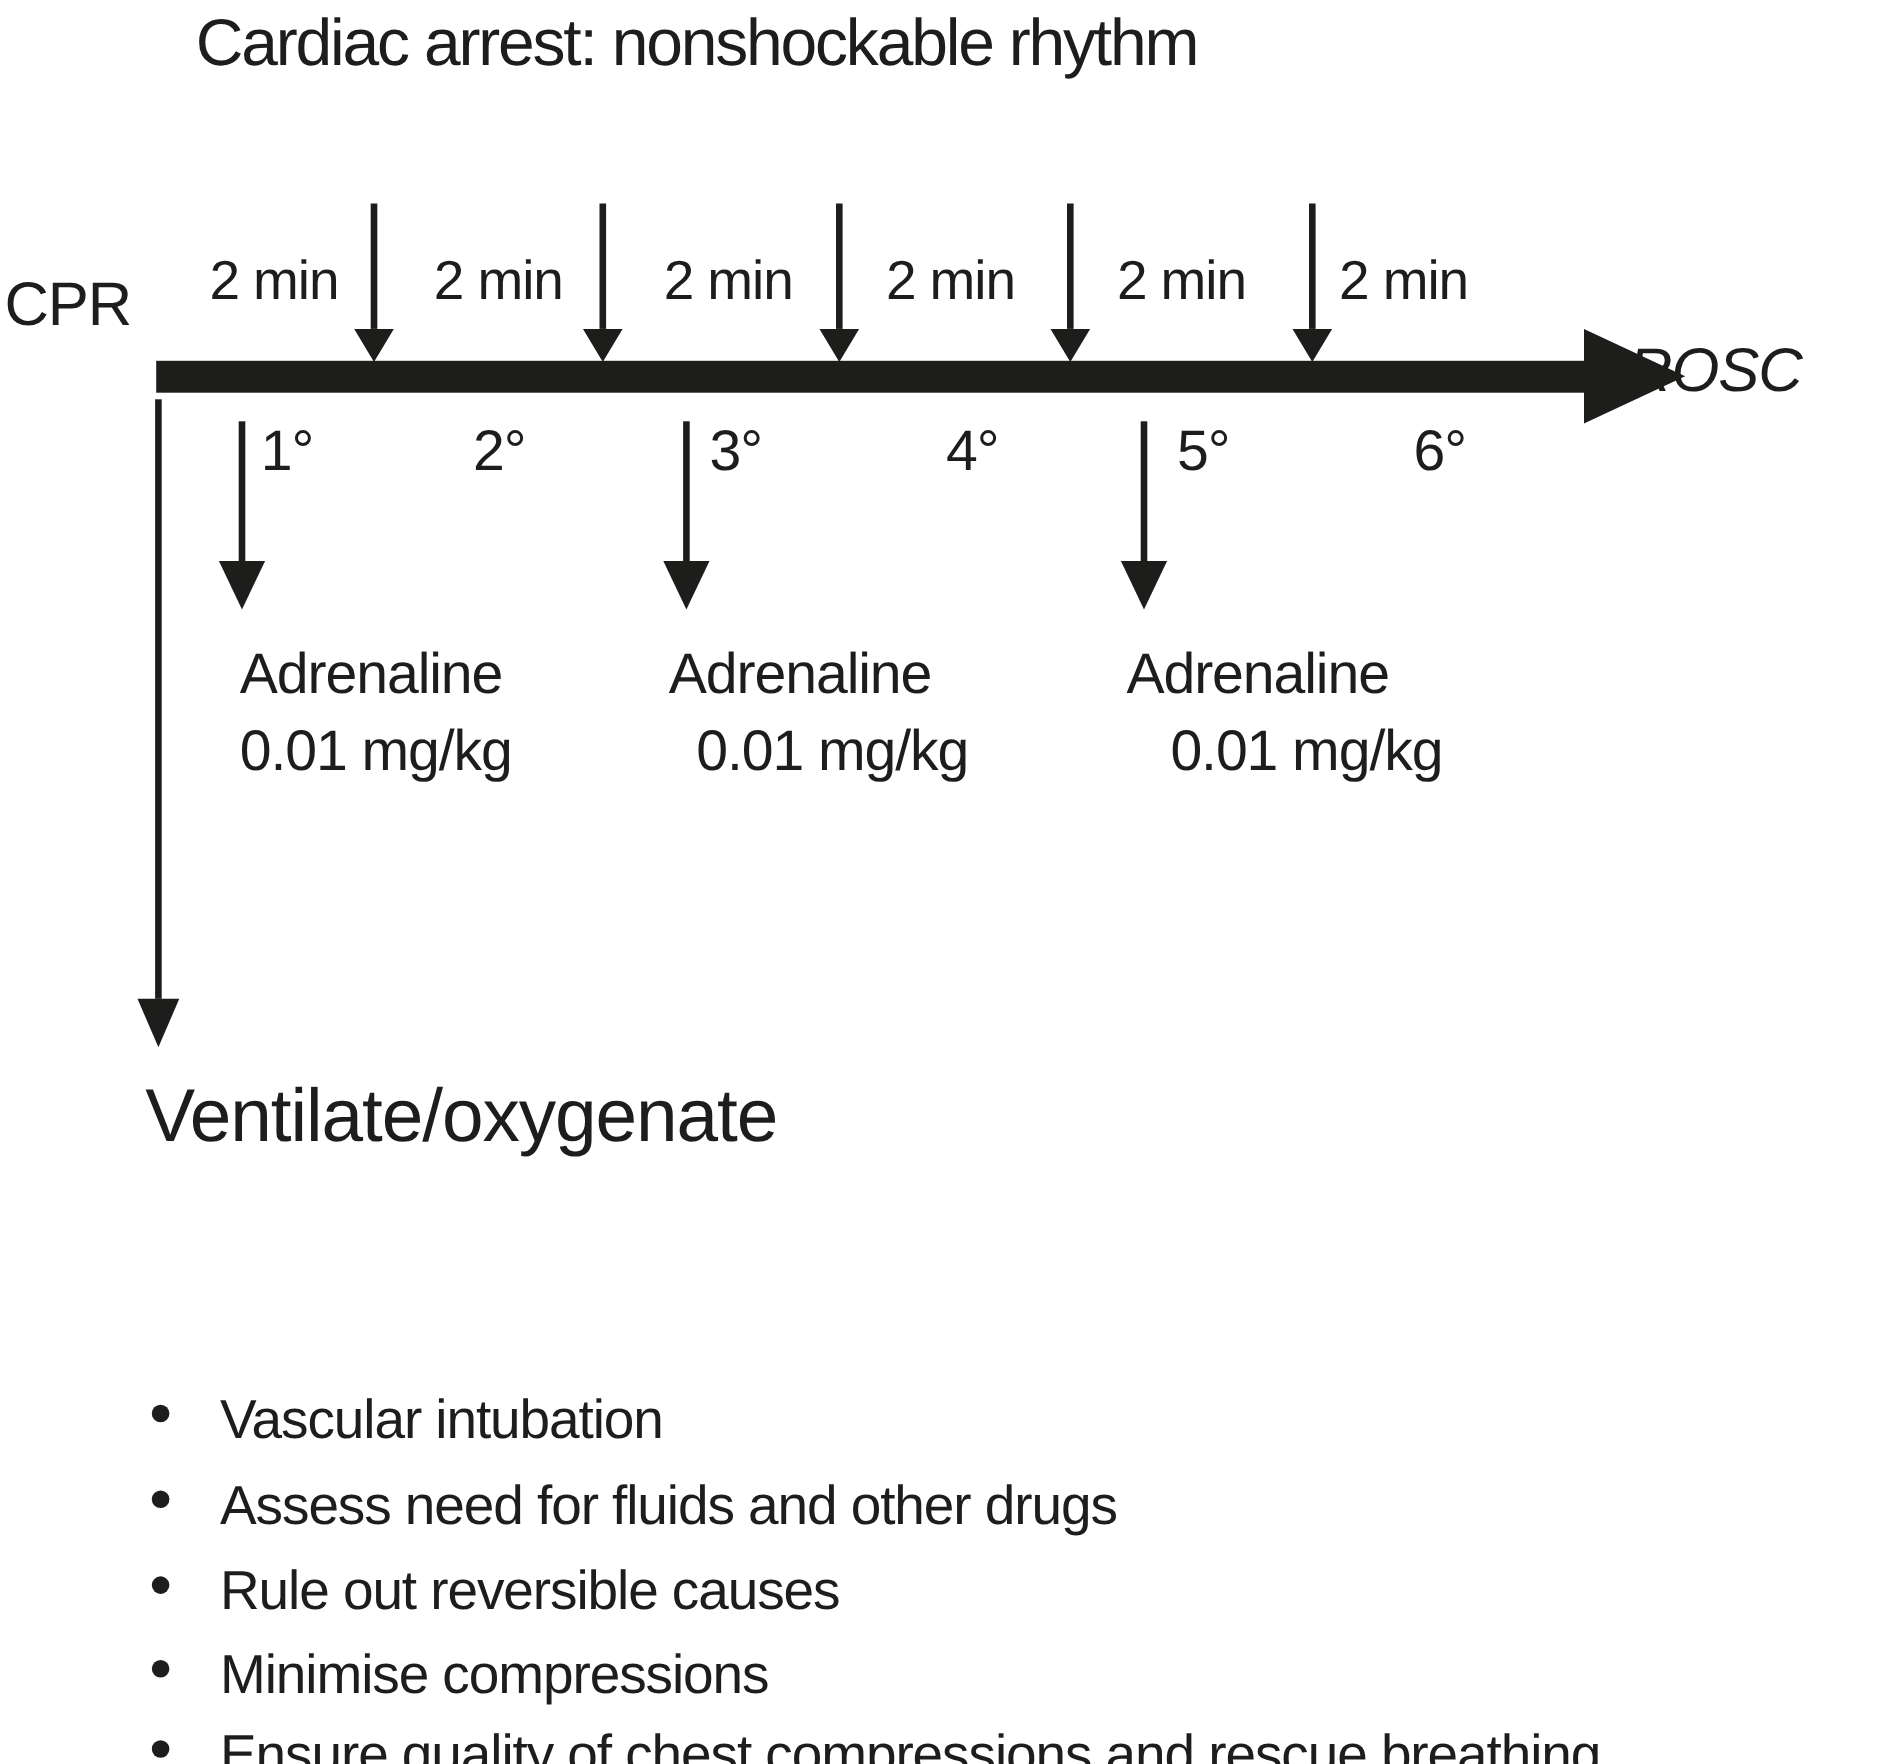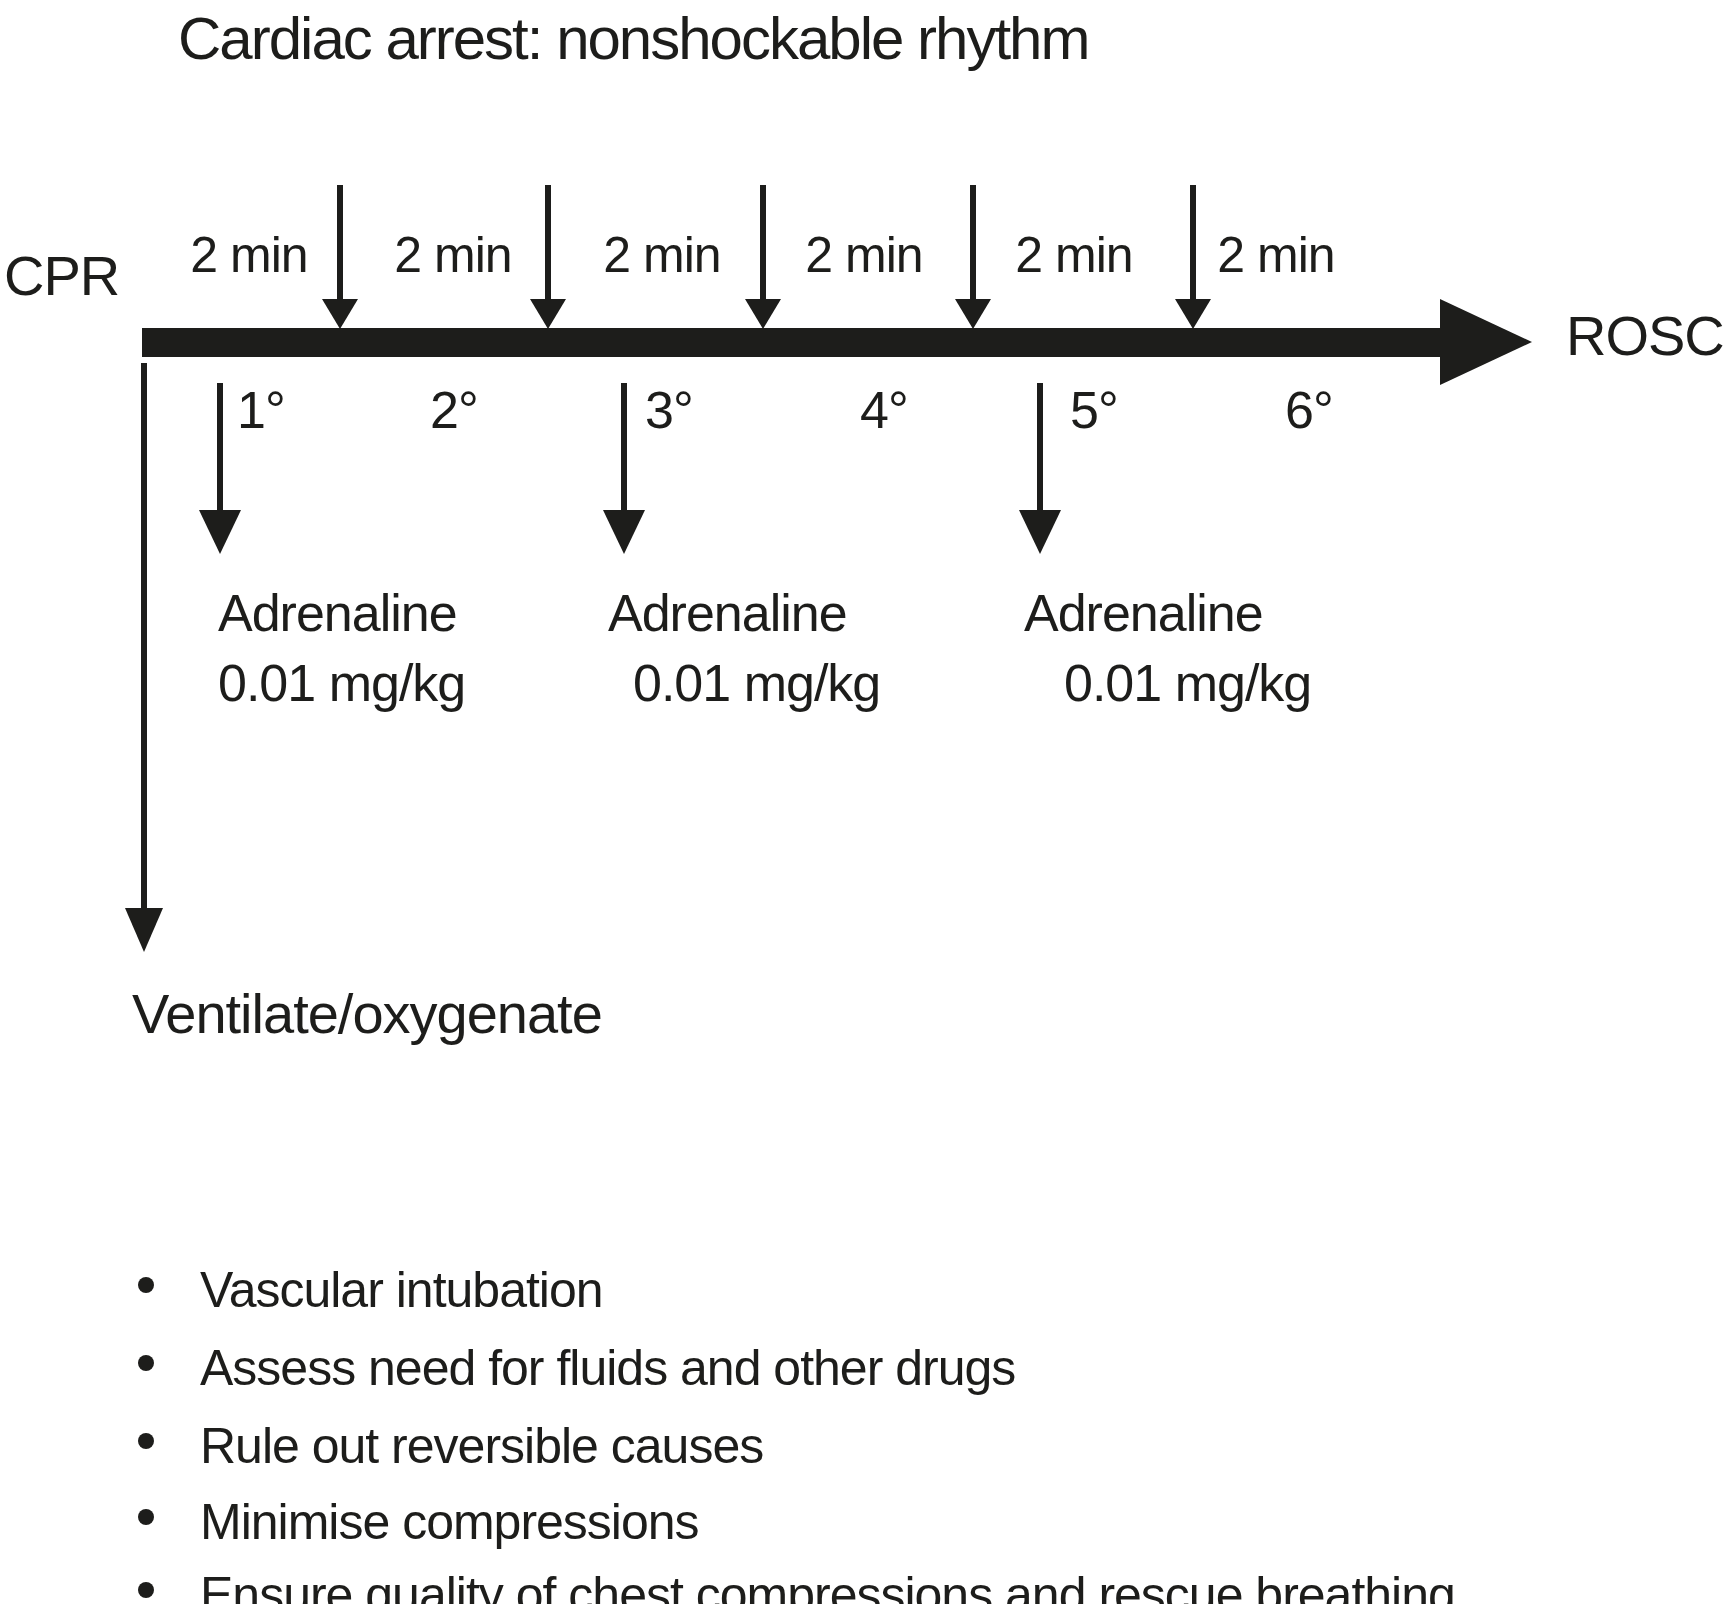--- a/index.html
+++ b/index.html
@@ -51,36 +51,36 @@
     border-top:44px solid var(--ink);}
 
   .interval{font-size:50px;letter-spacing:-1px;width:200px;text-align:center;}
   .cycle{font-size:52px;letter-spacing:-1px;}
 
   .dose{font-size:52px;letter-spacing:-1px;line-height:70px;margin-left:38px;}
   .dose .l2-0{margin-left:0;}
   .dose .l2-1{margin-left:25px;}
   .dose .l2-2{margin-left:40px;}
 
-  .bodytext{font-size:56px;letter-spacing:-1px;line-height:66px;text-align:center;}
+  .bodytext{font-size:68px;letter-spacing:-1px;line-height:66px;text-align:center;}
   .heading{font-size:52px;letter-spacing:-1px;}
 
   .bullet-row{position:absolute;left:138px;height:60px;}
   .bullet-dot{position:absolute;left:0;top:16px;width:16px;height:16px;border-radius:50%;background:var(--ink);}
   .bullet-text{position:absolute;left:62px;top:0;font-size:50px;letter-spacing:-1px;white-space:nowrap;}
 </style>
 </head>
 <body>
 
 <div class="canvas">
 
   <div class="abs title" style="left:178px;top:4px;">Cardiac arrest: nonshockable rhythm</div>
 
   <div class="abs endlabel" style="left:4px;top:243px;">CPR</div>
-  <div class="abs endlabel" style="left:1566px;top:303px;">ROSC</div>
+  <div class="abs endlabel" style="left:1480px;top:303px;font-style:italic;">ROSC</div>
 
   <div class="bar" style="left:142px;top:328px;width:1303px;height:29px;"></div>
   <div class="bar-head" style="left:1440px;top:299px;"></div>
 
   <div class="abs interval" style="left:149px;top:226px;">2 min</div>
   <div class="abs interval" style="left:353px;top:226px;">2 min</div>
   <div class="abs interval" style="left:562px;top:226px;">2 min</div>
   <div class="abs interval" style="left:764px;top:226px;">2 min</div>
   <div class="abs interval" style="left:974px;top:226px;">2 min</div>
   <div class="abs interval" style="left:1176px;top:226px;">2 min</div>

